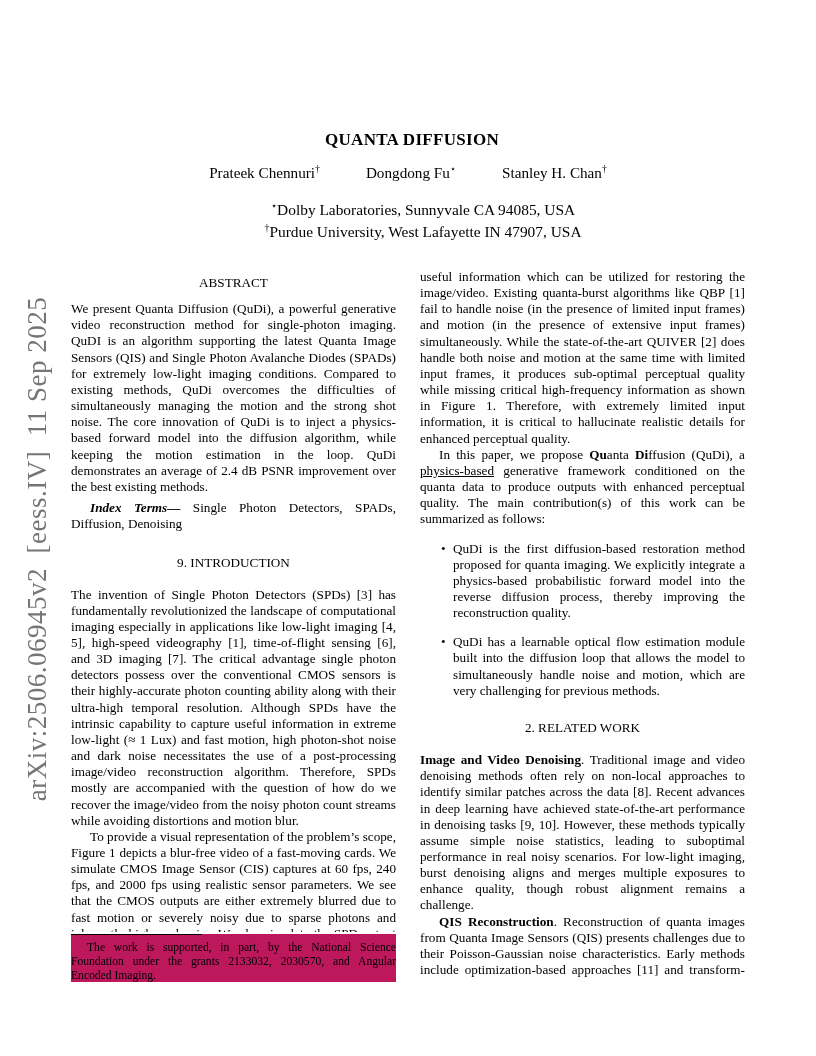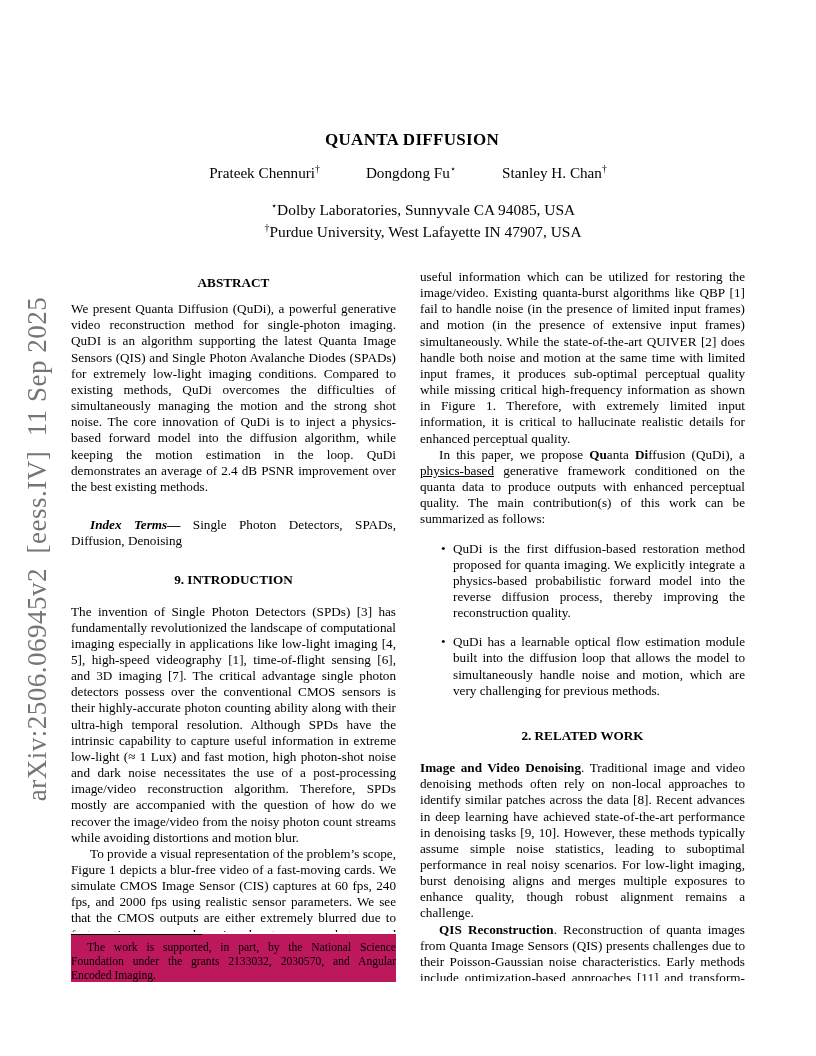--- a/index.html
+++ b/index.html
@@ -75,29 +75,29 @@
   .col-left  { left: 71px;  height: 663px; overflow: hidden; }
   .col-right { left: 420px; height: 712px; overflow: hidden; }
 
   p { margin: 0; }
   .indent { text-indent: 19px; }
   .bold { font-weight: bold; }
   .bolditalic { font-weight: bold; font-style: italic; }
   .underline { text-decoration: underline; }
 
   .sec-heading {
-    font-weight: bold;
+    font-weight: normal;
     text-align: center;
     font-size: 13.2px;
     margin: 0 0 10px 0;
   }
   .abstract-heading { margin: 6px 0 10px 0; }
-  .index-terms     { margin-top: 22px; }
+  .index-terms     { margin-top: 5px; }
   .intro-heading   { margin: 23px 0 15px 0; }
-  .related-heading { margin: 29px 0 16px 0; }
+  .related-heading { margin: 21px 0 16px 0; }
 
   
   .bullet-list { margin: 13px 0 0 0; padding: 0; list-style: none; }
   .bullet-item { position: relative; padding-left: 33px; margin-bottom: 13px; }
   .bullet-marker { position: absolute; left: 21px; top: 0; }
 
   
   .footnote {
     position: absolute;
     left: 71px;

